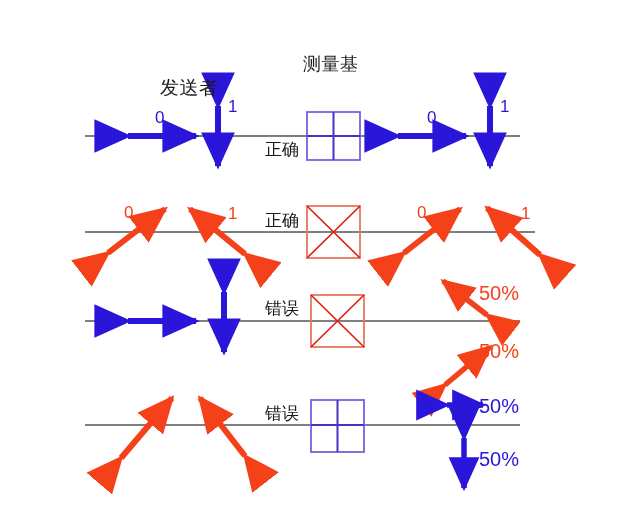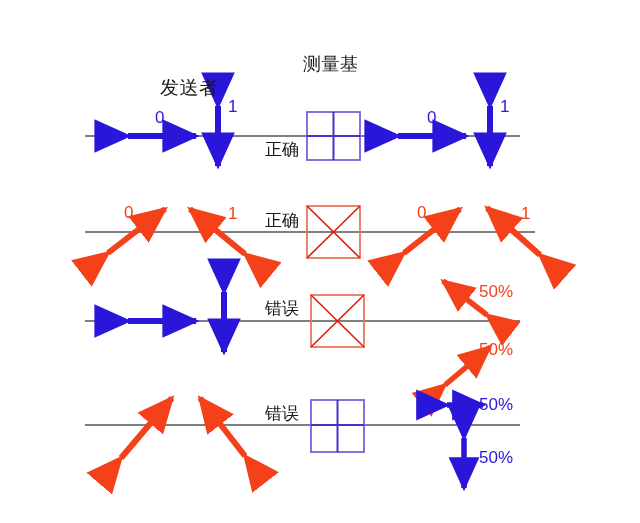--- a/index.html
+++ b/index.html
@@ -40,21 +40,21 @@
   }
   .bit-label {
     position: absolute;
     font-size: 17px;
     white-space: nowrap;
   }
   .lbl-blue { color: #2a16d8; }
   .lbl-red  { color: #f4411a; }
   .pct-label {
     position: absolute;
-    font-size: 17px;
+    font-size: 20px;
     white-space: nowrap;
   }
 </style>
 </head>
 <body>
 
 <div id="stage">
 
   <svg id="diagram-svg" viewBox="0 0 640 523">
     <defs>

